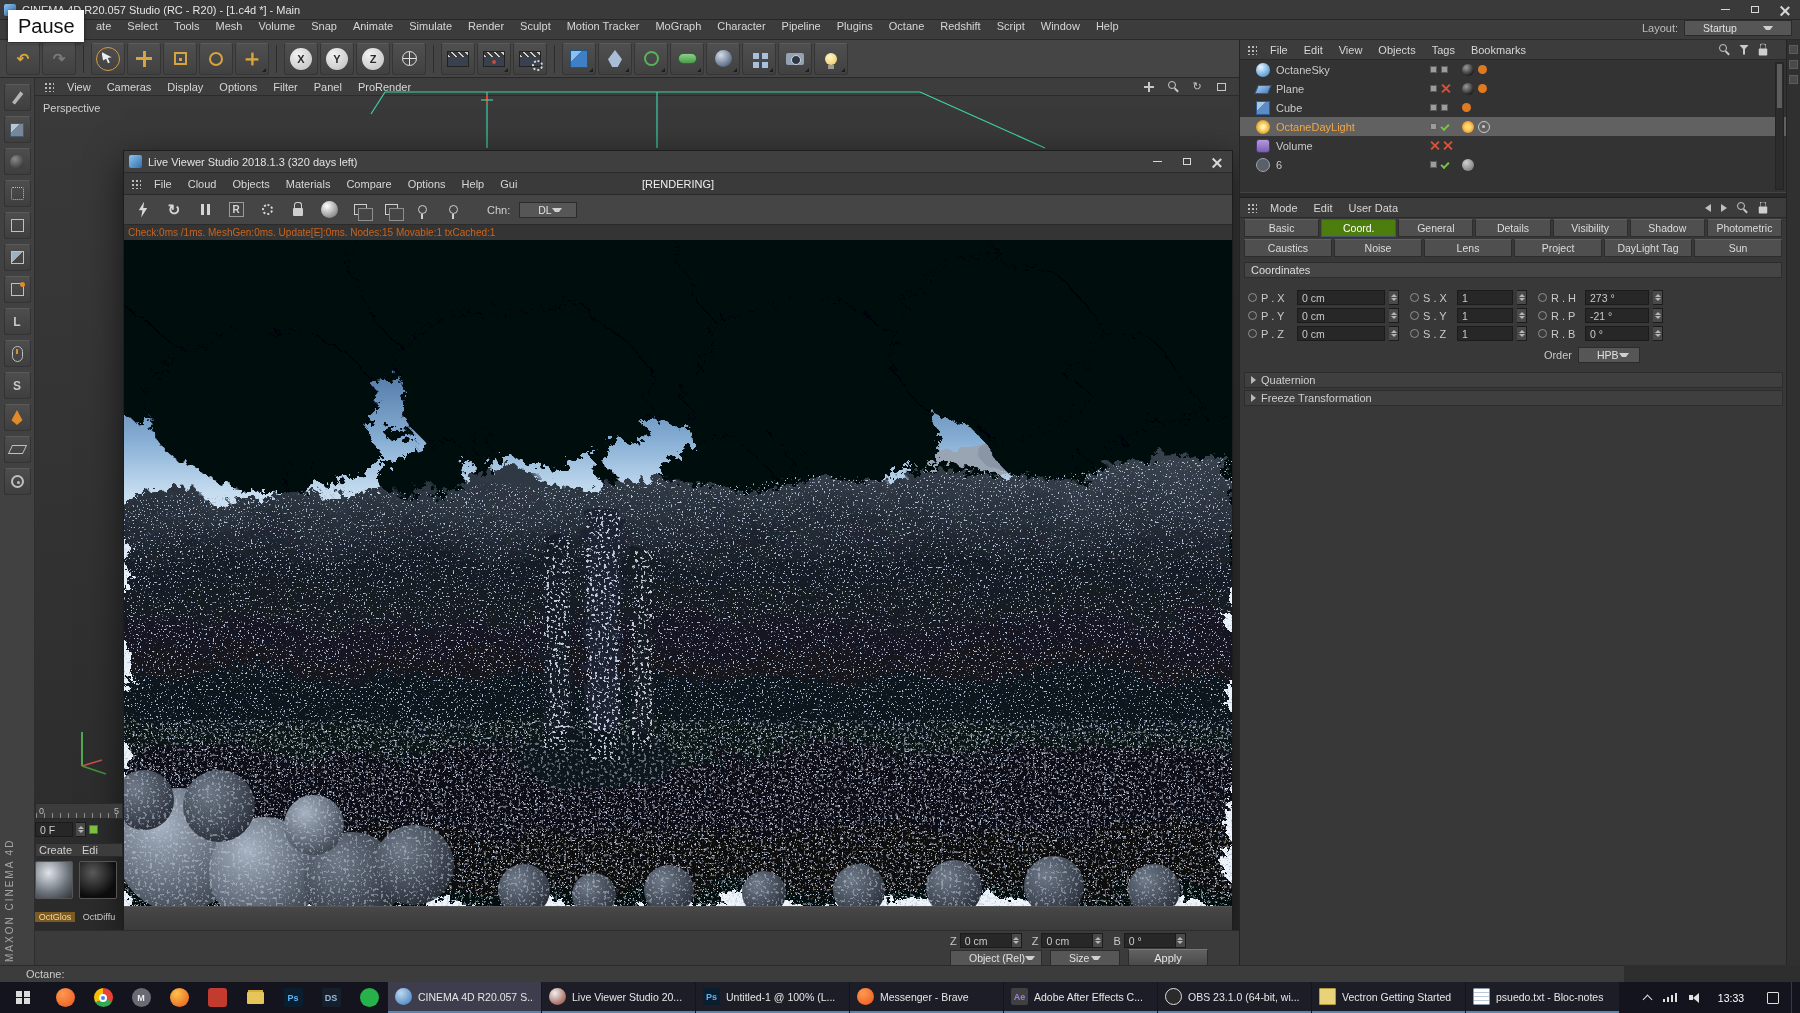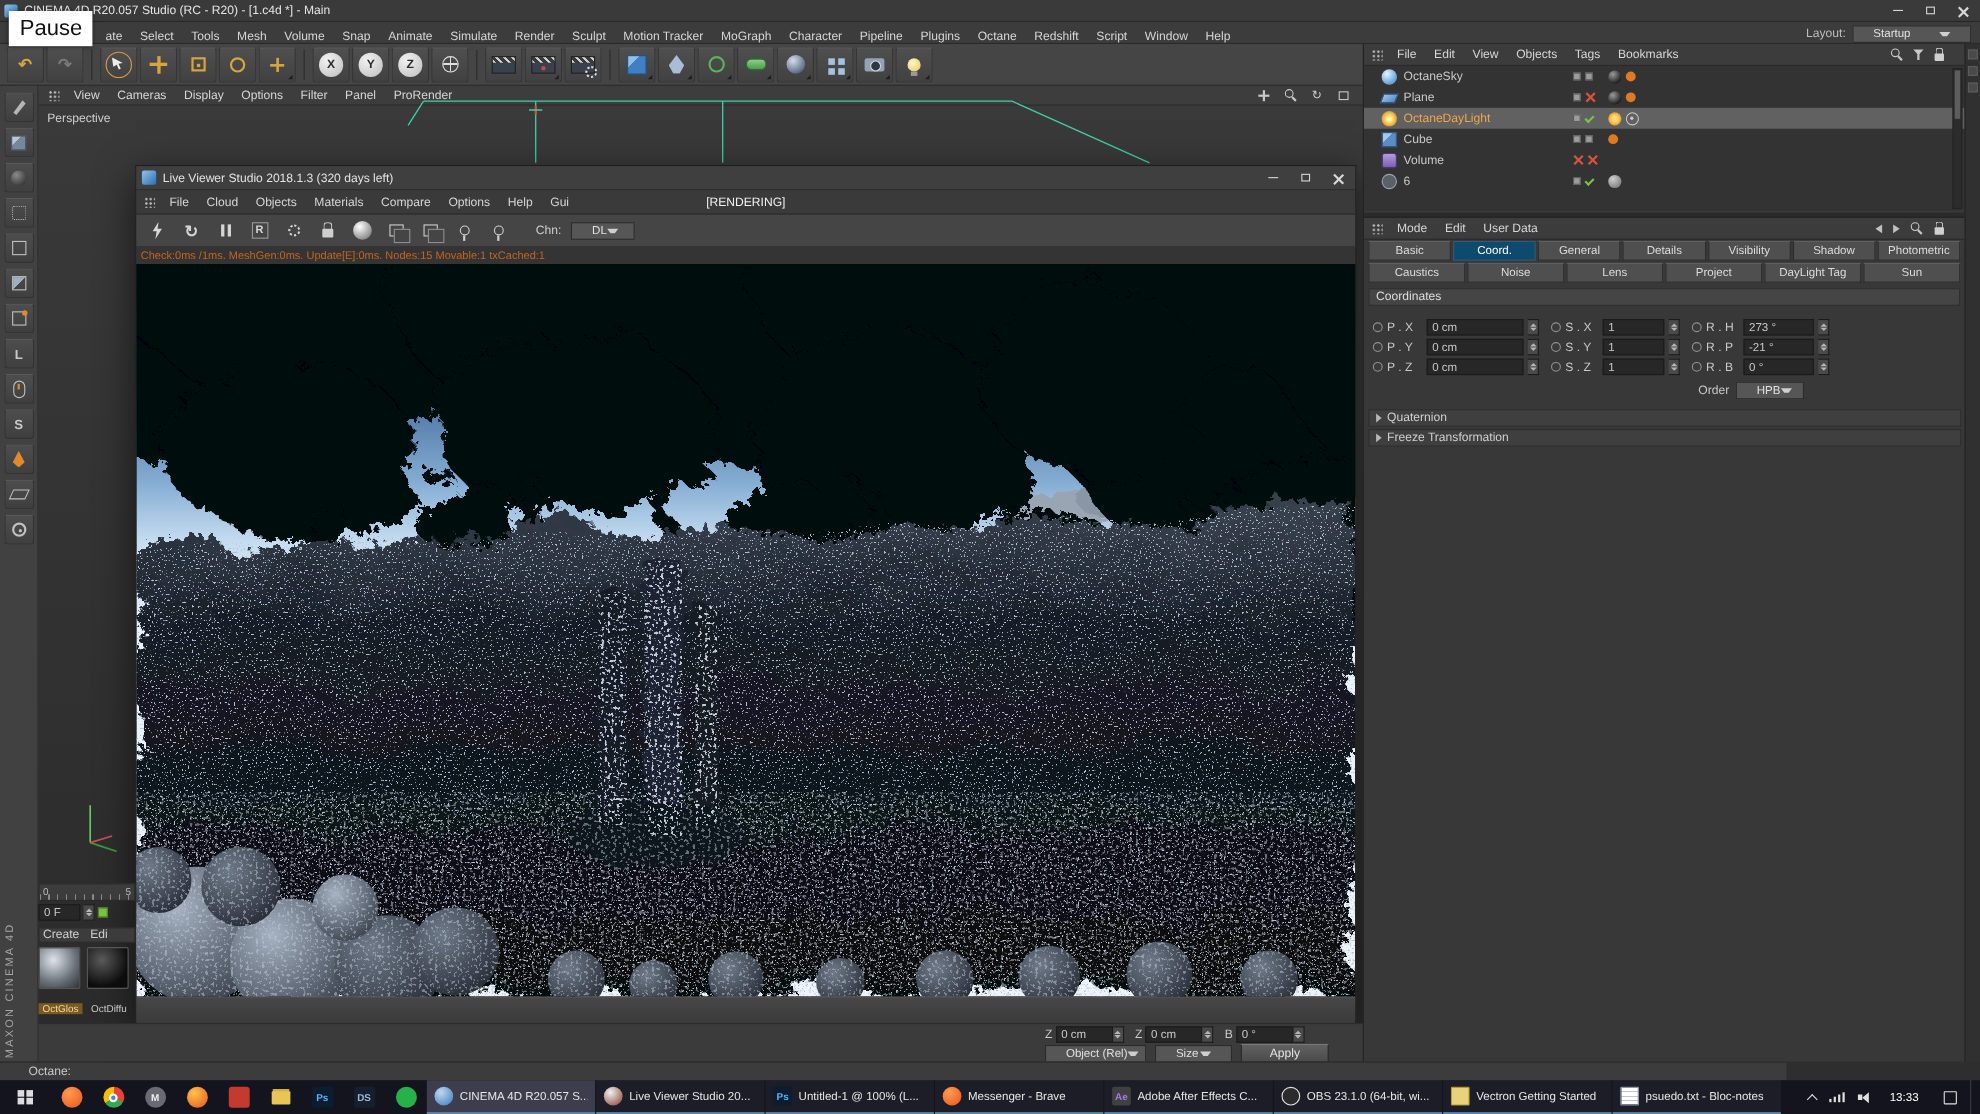--- a/index.html
+++ b/index.html
@@ -9,21 +9,21 @@
 .flex{display:flex;align-items:center}
 
 .titlebar{position:absolute;left:0;top:0;width:1800px;height:20px;background:#3a3a3a;border-bottom:1px solid #262626;display:flex;align-items:center;padding-left:4px;color:#e4e4e4}
 .appico{width:12px;height:12px;border-radius:2px;background:linear-gradient(135deg,#8fc3ef,#2f6fae);margin-right:6px}
 .winbtn{width:30px;height:100%;display:flex;align-items:center;justify-content:center}
 .wb-min{width:9px;height:1px;background:#d8d8d8}
 .wb-max{width:8px;height:7px;border:1px solid #d8d8d8}
 .wb-x{position:relative;width:10px;height:10px}
 .wb-x::before,.wb-x::after{content:"";position:absolute;left:4px;top:0;width:1.5px;height:12px;background:#d8d8d8}
 .wb-x::before{transform:rotate(45deg)}.wb-x::after{transform:rotate(-45deg)}
-.menubar{position:absolute;left:0;top:20px;width:1800px;height:20px;background:#3c3c3c;border-bottom:1px solid #2a2a2a;display:flex;align-items:flex-end}
+.menubar{position:absolute;left:0;top:20px;width:1800px;height:20px;background:#3c3c3c;border-bottom:1px solid #2a2a2a;display:flex;align-items:flex-start}
 .menu-item{padding:0 8px;color:#d6d6d6;white-space:nowrap}
 .toolbar{position:absolute;left:0;top:40px;width:1239px;height:38px;background:#454545;border-bottom:1px solid #292929;display:flex;align-items:center;padding-left:6px;gap:2px}
 .tb-btn{width:34px;height:32px;border-radius:3px;display:flex;align-items:center;justify-content:center;position:relative;background:linear-gradient(#4f4f4f,#414141);border:1px solid #353535;border-top-color:#5c5c5c}
 .sep{width:1px;height:28px;background:#2c2c2c;margin:0 5px}
 .corner{position:absolute;right:2px;bottom:2px;width:0;height:0;border-left:4px solid transparent;border-top:4px solid transparent;border-right:4px solid #1e1e1e}
 
 .g-undo{color:#d7a43e;font-size:15px;font-weight:bold}
 .g-redo{color:#7a7a7a;font-size:15px;font-weight:bold}
 .cursor-ring{width:24px;height:24px;border:1px solid #d89a40;border-radius:50%;display:flex;align-items:center;justify-content:center}
 .cursor-arrow{width:13px;height:13px;background:#ececec;clip-path:polygon(0 0,78% 40%,48% 46%,64% 80%,50% 86%,36% 52%,12% 66%)}
@@ -138,21 +138,21 @@
 .chip-sun{width:12px;height:12px;border-radius:50%;background:radial-gradient(circle,#ffd76a 30%,#f09c2e 70%)}
 .chip-target{width:12px;height:12px;border-radius:50%;border:1.5px solid #c8c8c8;position:relative}
 .chip-target::after{content:"";position:absolute;left:3px;top:3px;width:3px;height:3px;border-radius:50%;background:#c8c8c8}
 .chip-gray{width:12px;height:12px;border-radius:50%;background:radial-gradient(circle at 35% 30%,#cfcfcf,#6a6a6a)}
 .om-scroll{position:absolute;right:2px;top:2px;width:9px;height:128px;background:#2c2c2c;border:1px solid #242424}
 .om-thumb{position:absolute;left:1px;top:1px;width:5px;height:44px;background:#5d5d5d}
 .splitter{height:6px;background:#2b2b2b;border-top:1px solid #444;border-bottom:1px solid #1e1e1e}
 .am-title{height:18px;display:flex;align-items:center;padding-left:6px;color:#dcdcdc;background:#383838}
 .tabrow{display:flex;padding:1px 4px;gap:2px}
 .tab{flex:1;height:18px;background:#4f4f4f;border:1px solid #2d2d2d;border-top-color:#5f5f5f;display:flex;align-items:center;justify-content:center;color:#dcdcdc;font-size:10.5px;white-space:nowrap}
-.tab.active{background:#0c4a6e;border-color:#42546c;color:#fff}
+.tab.active{background:#4d7c0f;border-color:#42546c;color:#fff}
 .sect{margin:4px 4px 0 4px;background:#454545;border:1px solid #2d2d2d;height:16px;display:flex;align-items:center;padding:0 6px;color:#dfdfdf}
 .crow{display:flex;align-items:center;gap:4px;margin-bottom:3px}
 .circ{width:9px;height:9px;border-radius:50%;border:1px solid #909090;background:#3a3a3a;flex:none}
 .clab{color:#c9c9c9;white-space:nowrap}
 .fold{margin:2px 4px 0 4px;height:16px;background:#3f3f3f;border:1px solid #2d2d2d;display:flex;align-items:center;gap:5px;padding-left:6px;color:#cfcfcf}
 .tri-r{width:0;height:0;border-top:4px solid transparent;border-bottom:4px solid transparent;border-left:5px solid #b8b8b8}
 .redge{position:absolute;left:1786px;top:40px;width:14px;height:925px;background:#303030;border-left:1px solid #242424;display:flex;flex-direction:column;align-items:center;padding-top:5px;gap:6px}
 .redge i{display:block;width:9px;height:9px;background:#4a4a4a;border:1px solid #5c5c5c}
 
 .bstrip{position:absolute;left:35px;top:930px;width:1204px;height:35px;background:#3b3b3b;border-top:1px solid #2c2c2c}
@@ -737,41 +737,41 @@
         <span>Plane</span>
         <span class="tgl">
             <span class="dotsq"></span>
             <span class="xx"></span>
           </span>
         <span class="tags">
             <span class="chip-sphere"></span>
             <span class="chip-orange"></span>
           </span>
       </div>
+      <div class="om-row">
+        <span class="oi oi-cube"></span>
+        <span>Cube</span>
+        <span class="tgl">
+            <span class="dotsq"></span>
+            <span class="dotsq"></span>
+          </span>
+        <span class="tags">
+            <span class="chip-orange"></span>
+          </span>
+      </div>
       <div class="om-row active">
         <span class="oi oi-light"></span>
         <span>OctaneDayLight</span>
         <span class="tgl">
             <span class="dotsq"></span>
             <span class="ck"></span>
           </span>
         <span class="tags">
             <span class="chip-sun"></span>
             <span class="chip-target"></span>
-          </span>
-      </div>
-      <div class="om-row">
-        <span class="oi oi-cube"></span>
-        <span>Cube</span>
-        <span class="tgl">
-            <span class="dotsq"></span>
-            <span class="dotsq"></span>
-          </span>
-        <span class="tags">
-            <span class="chip-orange"></span>
           </span>
       </div>
       <div class="om-row">
         <span class="oi oi-volume"></span>
         <span>Volume</span>
         <span class="tgl">
             <span class="xx"></span>
             <span class="xx"></span>
           </span>
       </div>

